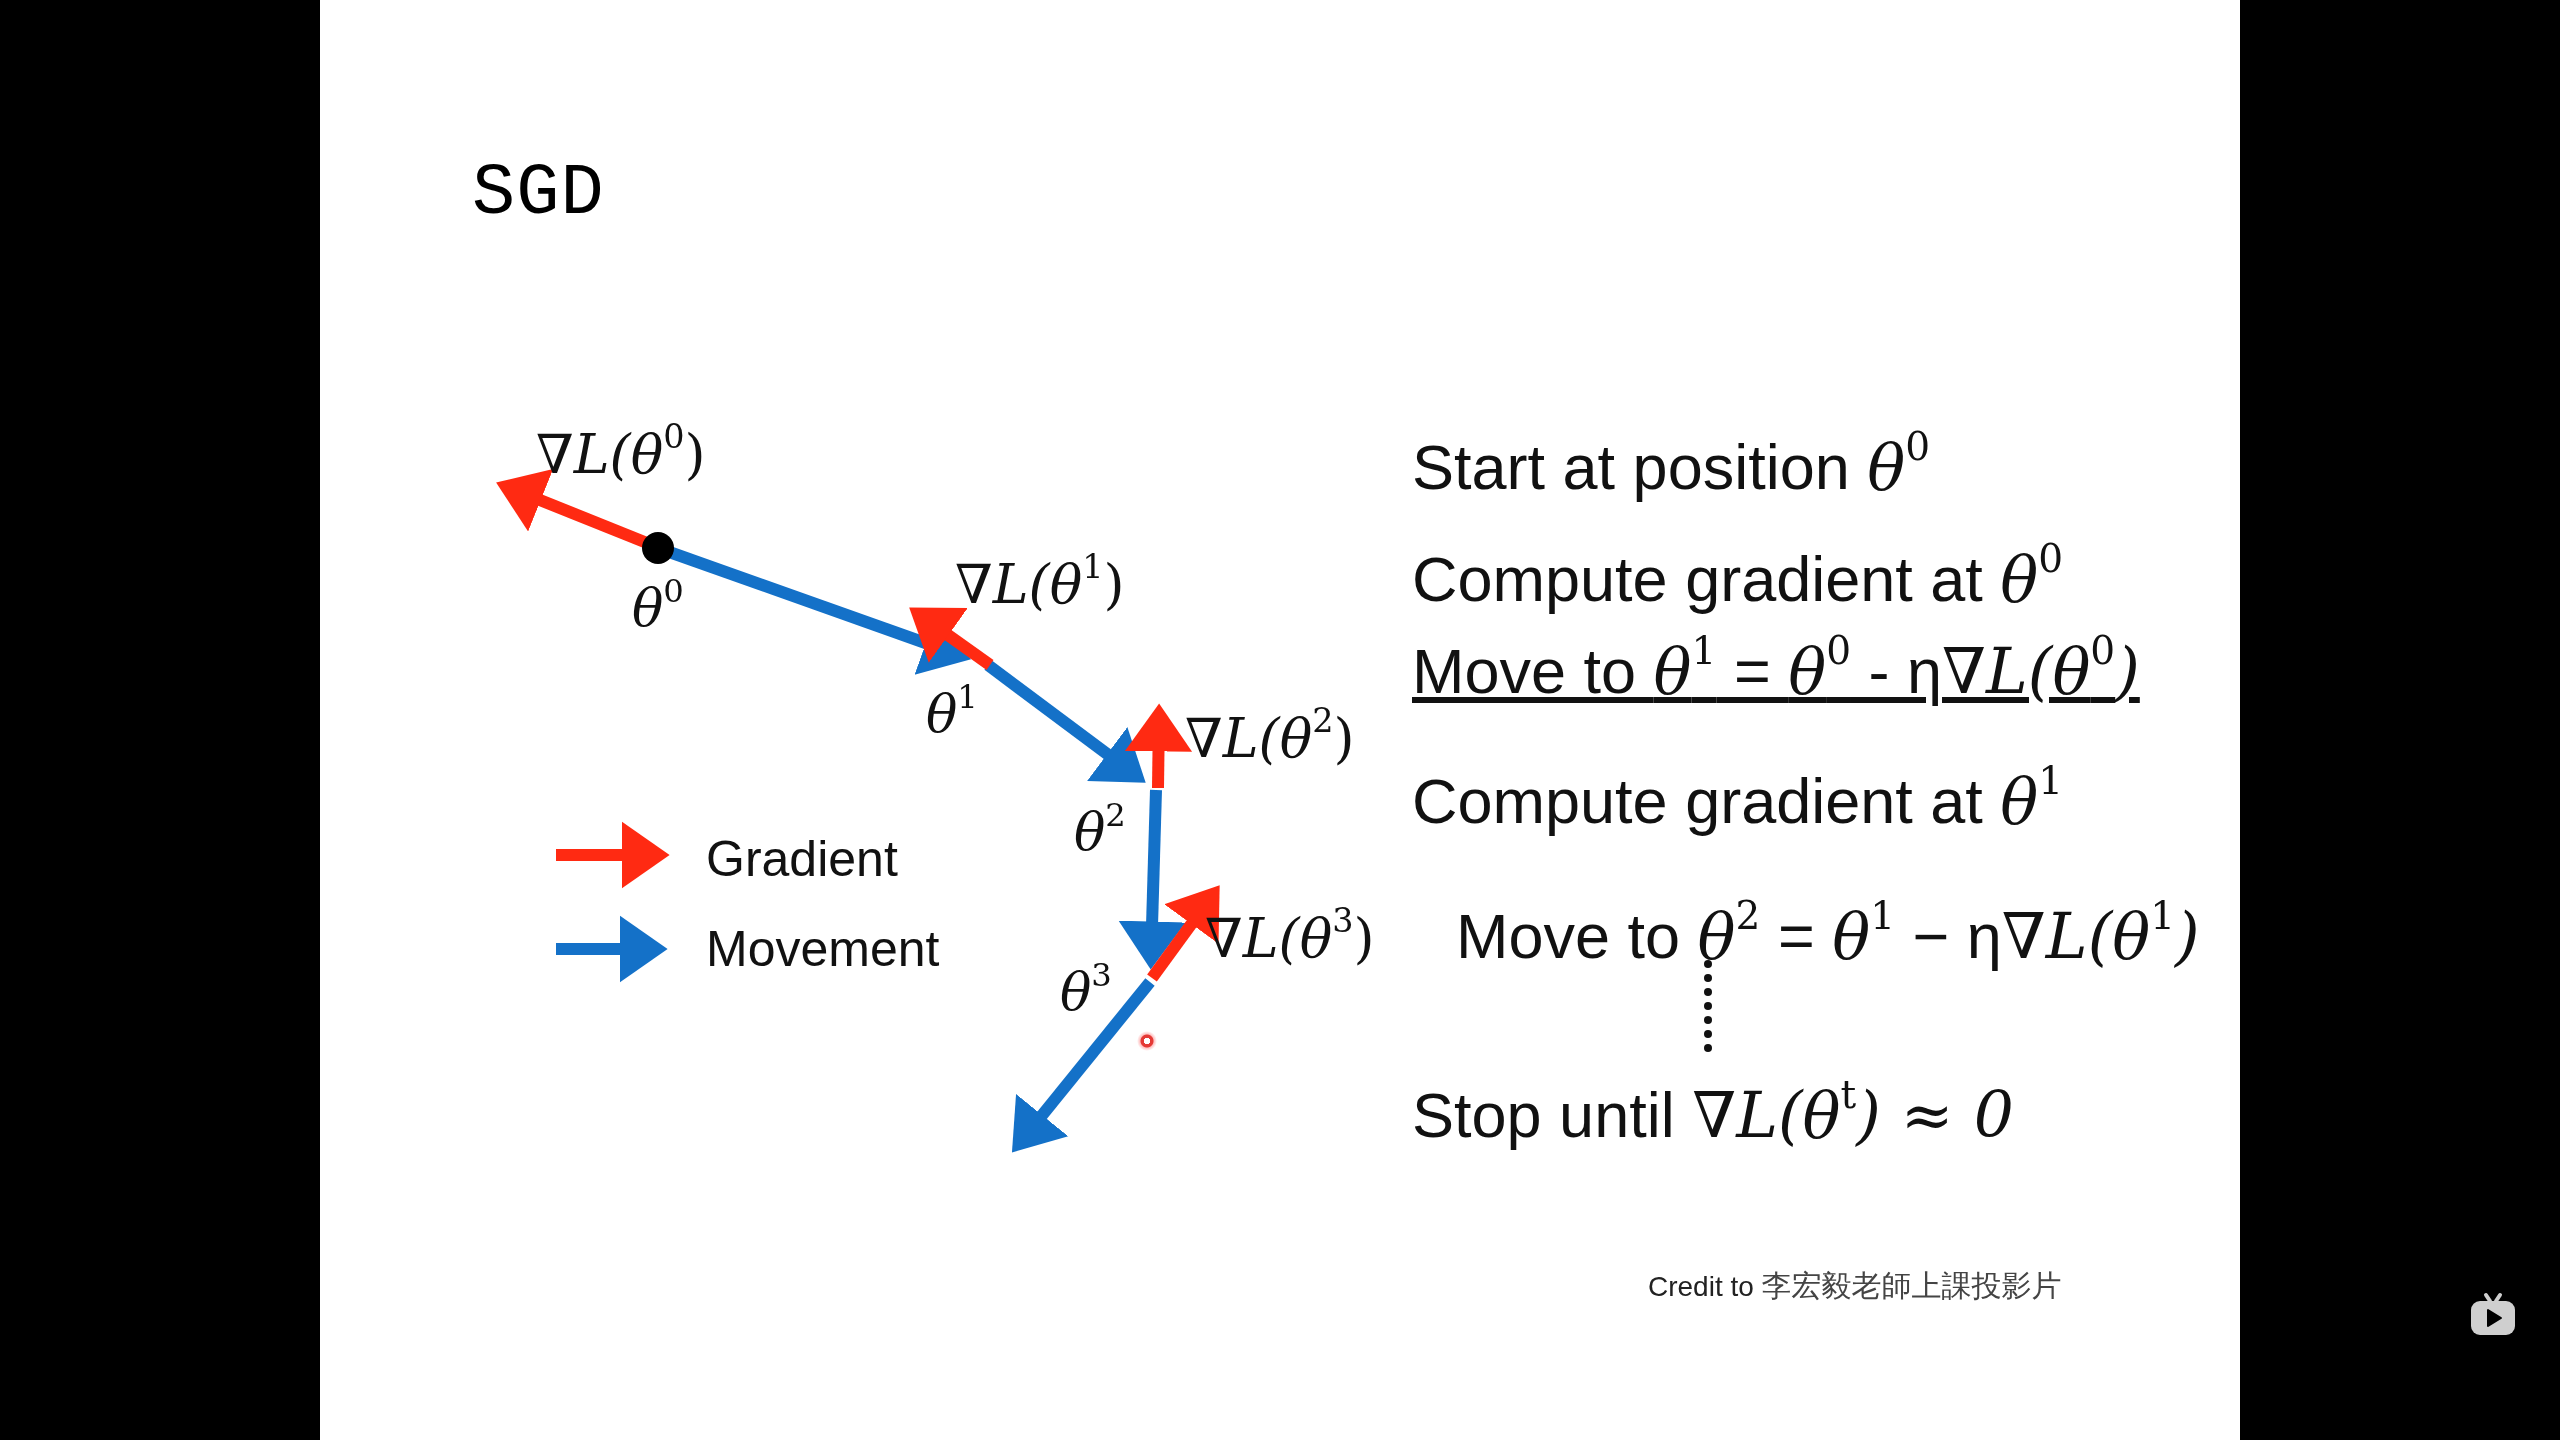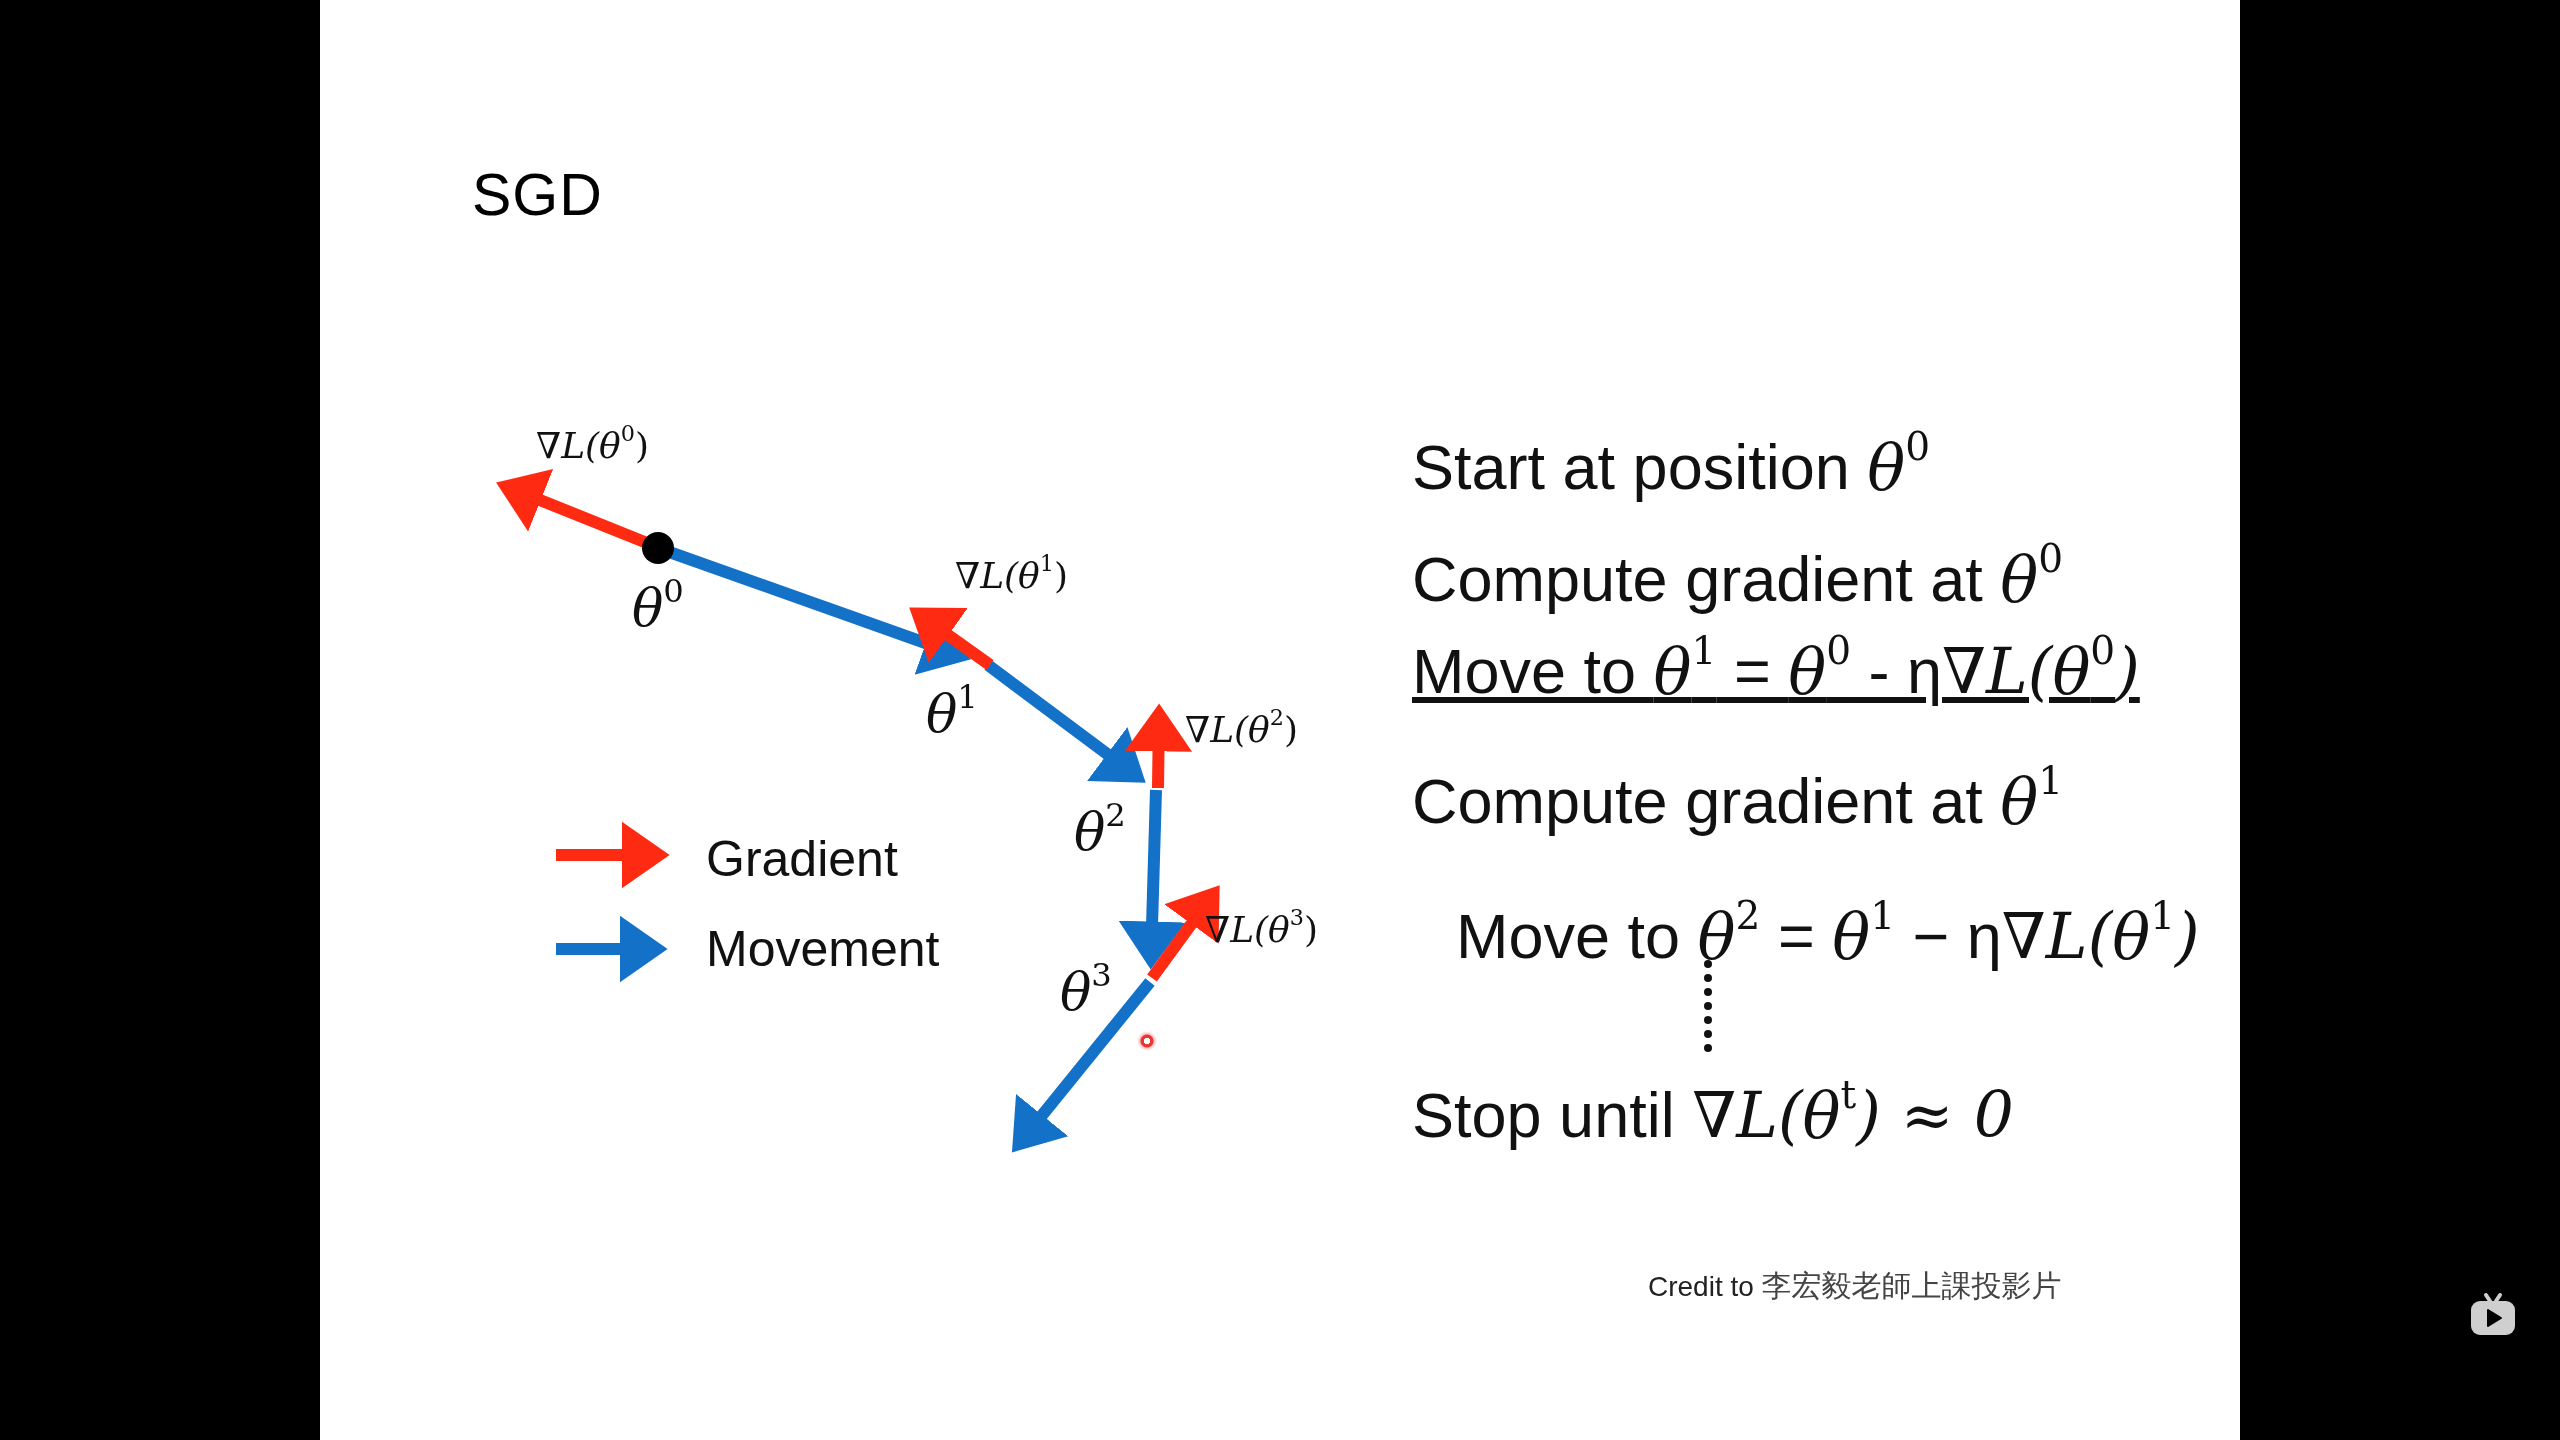--- a/index.html
+++ b/index.html
@@ -21,26 +21,25 @@
       left: 320px;
       top: 0;
       width: 1920px;
       height: 1440px;
       background: #ffffff;
     }
     .title {
       position: absolute;
       left: 472px;
       top: 158px;
-      font-family: Liberation Sans, sans-serif;
-      font-size: 59px;
+      font-family: Liberation Mono, monospace;
+      font-size: 72px;
       color: #000;
       letter-spacing: 1px;
       line-height: 1;
-      margin-top: 8px;
     }
     .diagram-svg {
       position: absolute;
       left: 0;
       top: 0;
       width: 2560px;
       height: 1440px;
       pointer-events: none;
     }
     .math {
@@ -51,21 +50,21 @@
       line-height: 1;
       white-space: nowrap;
     }
     .math sup {
       font-size: 0.62em;
       font-style: normal;
       vertical-align: 0.75em;
       line-height: 0;
     }
     .math .paren { font-style: normal; }
-    .label-grad { font-size: 36px; }
+    .label-grad { font-size: 54px; }
     .label-theta { font-size: 52px; }
     .legend-label {
       position: absolute;
       font-family: "Liberation Sans", "DejaVu Sans", sans-serif;
       font-size: 50px;
       color: #111;
       line-height: 1;
     }
     .steps {
       position: absolute;

